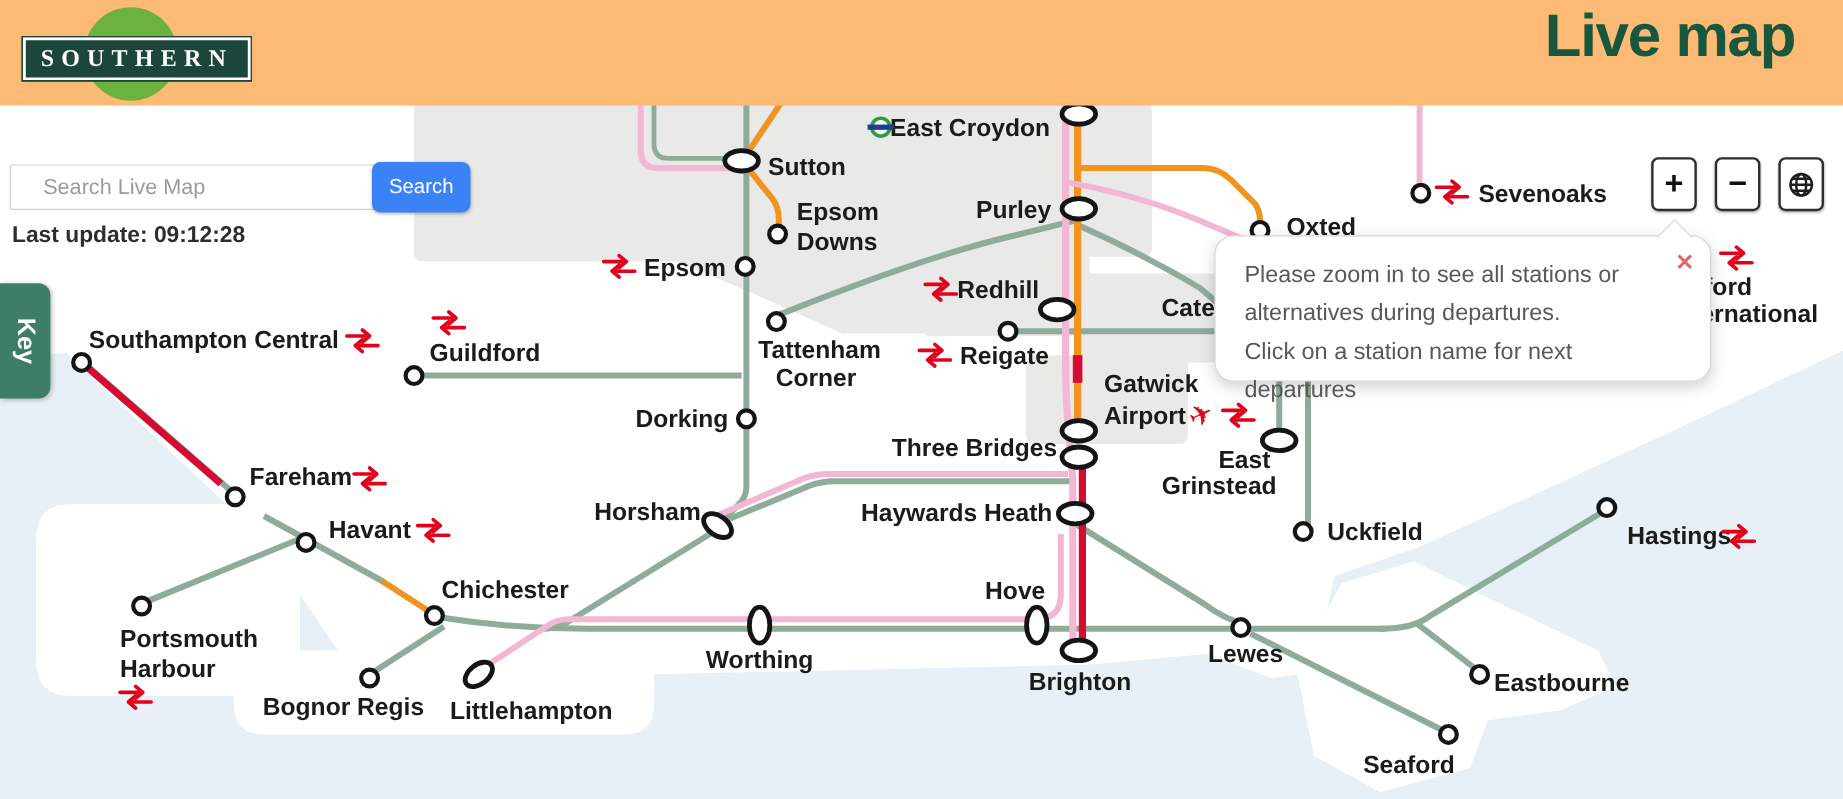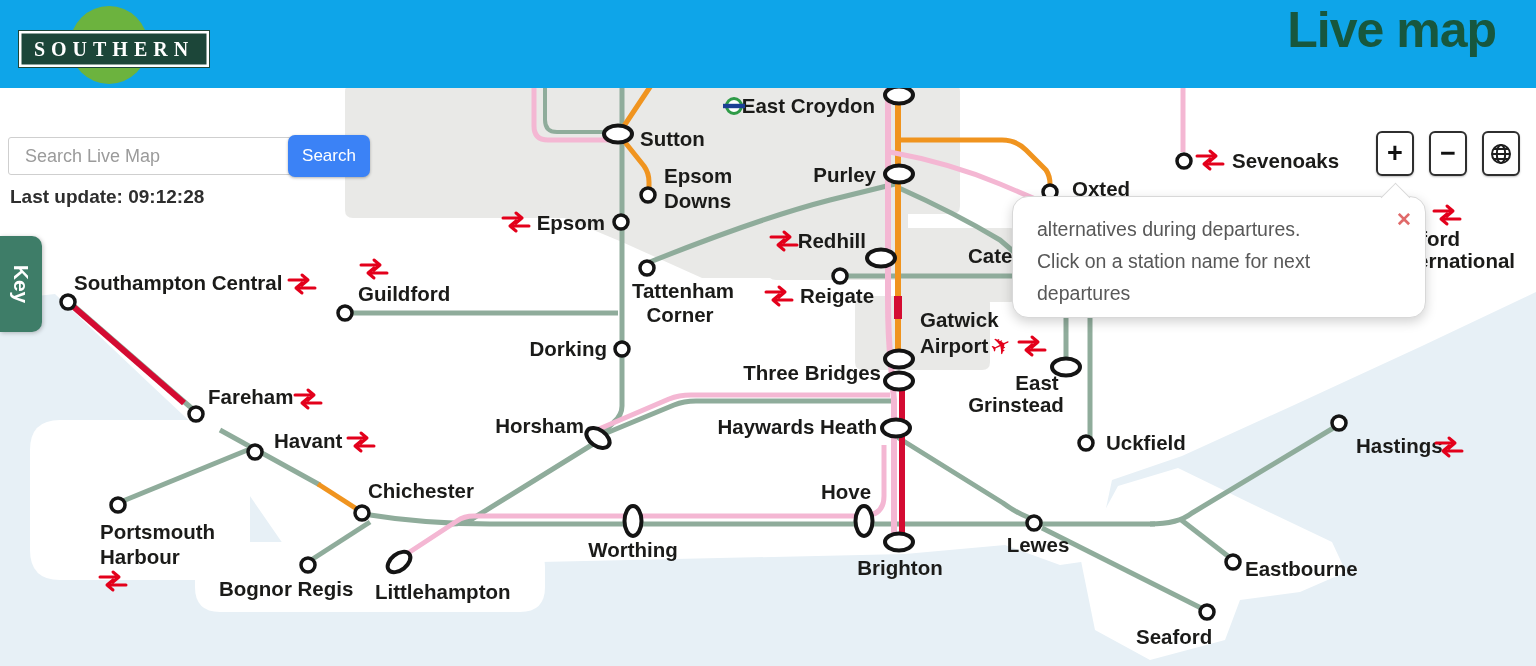--- a/index.html
+++ b/index.html
@@ -1,32 +1,32 @@
 <!DOCTYPE html>
 <html><head>
 <meta charset="utf-8">
 <style>
   html,body{margin:0;padding:0;background:#fff;}
   #page{position:relative;width:1536px;height:666px;overflow:hidden;background:#fff;
         font-family:"Liberation Sans",sans-serif;}
   
-  #header{position:absolute;left:0;top:0;width:1536px;height:88px;background:#0ea5e9;z-index:30;}
+  #header{position:absolute;left:0;top:0;width:1536px;height:88px;background:#fdba74;z-index:30;}
   #logo{position:absolute;left:18px;top:4px;width:220px;height:84px;}
   #logo .disc{position:absolute;left:52px;top:2px;width:78px;height:78px;border-radius:50%;background:#6CB33E;}
   #logo .plate{position:absolute;left:0px;top:26px;width:190px;height:36px;background:#1C4639;
                box-shadow:inset 0 0 0 2.5px #fff;border:1px solid #1C4639;
                display:flex;align-items:center;justify-content:center;}
   #logo .plate span{color:#fff;font-family:"Liberation Serif",serif;font-size:20px;font-weight:700;letter-spacing:6px;}
   #header-right{position:absolute;right:40px;top:4px;text-align:right;margin-left:25px;}
   #header-right h1{margin:0;font-size:50px;font-weight:800;color:#17573E;letter-spacing:-1px;line-height:52px;}
   #header-right .sub{margin-top:3px;font-size:21px;color:#3f3f3f;}
   
   #search{position:absolute;left:8px;top:135px;z-index:10;display:flex;align-items:center;}
   #search input{width:248px;height:36px;border:1px solid #cfcfcf;border-radius:3px 0 0 3px;
-                padding:0 16px;font-size:18px;color:#333;outline:none;font-family:inherit;}
+                padding:0 27px;font-size:18px;color:#333;outline:none;font-family:inherit;}
   #search input::placeholder{color:#9b9b9b;}
   #search button{height:42px;width:82px;margin-left:-2px;background:#3b82f6;color:#fff;border:none;
                  border-radius:7px;font-size:17px;cursor:pointer;box-shadow:0 1px 3px rgba(0,0,0,.3);font-family:inherit;}
   #last-update{position:absolute;left:10px;top:186px;z-index:10;font-size:19px;font-weight:600;color:#2e2e2e;text-align:right;}
   
   #key-tab{position:absolute;left:0;top:236px;width:42px;height:96px;background:#3E7D68;z-index:10;
            border-radius:0 10px 10px 0;box-shadow:1px 1px 4px rgba(0,0,0,.25);cursor:pointer;}
   #key-tab span{position:absolute;left:50%;top:50%;transform:translate(-50%,-50%) rotate(90deg);
                 color:#fff;font-size:21px;font-weight:600;}
   
@@ -314,17 +314,18 @@
           <ellipse cx="12" cy="12" rx="4.2" ry="9"></ellipse>
           <path d="M3,12 H21 M4.4,7 H19.6 M4.4,17 H19.6"></path>
         </g>
       </svg>
     </button>
   </div>
 
   <div id="tooltip">
     <div class="tail"></div>
     <div class="close">✕</div>
+    <div>Please zoom in to see all stations or</div>
     <div>alternatives during departures.</div>
     <div>Click on a station name for next departures</div>
   </div>
 
 </div>
 
 </body></html>

